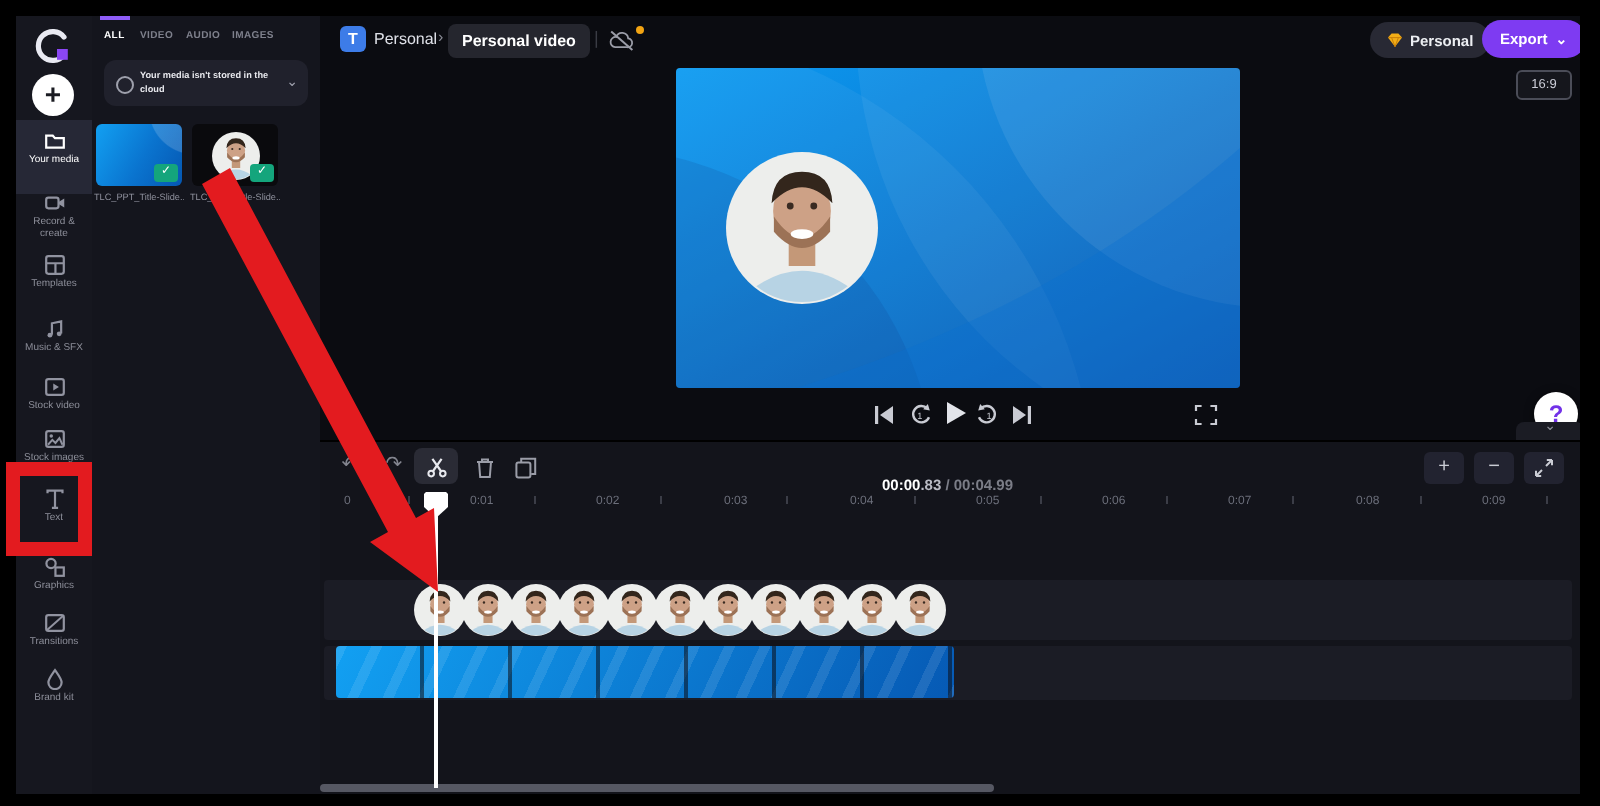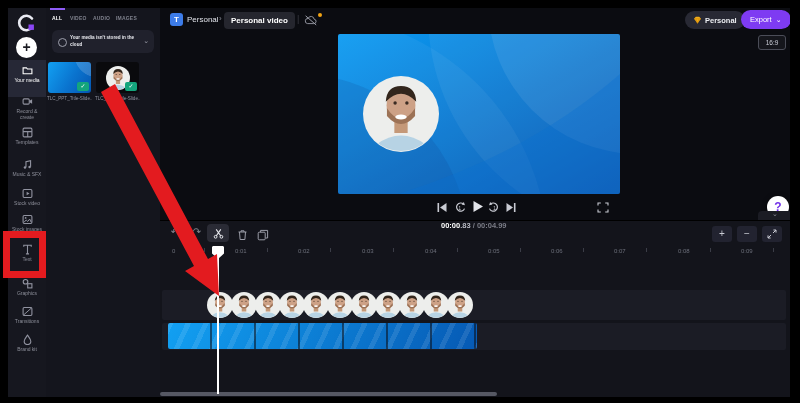--- a/index.html
+++ b/index.html
@@ -44,39 +44,39 @@
   #title-box{position:absolute;left:64px;top:4px;height:17px;padding:0 7px;background:#25262e;border-radius:4px;
     font-size:8px;font-weight:bold;color:#fff;line-height:17px;cursor:text;}
   #hdr-divider{position:absolute;left:137px;top:6px;font-size:9px;color:#3a3c44;}
   #cloud-off{position:absolute;left:144px;top:7px;}
   #cloud-dot{position:absolute;left:158px;top:5px;width:4px;height:4px;border-radius:50%;background:#f2a413;}
   #upgrade{position:absolute;left:525px;top:3px;height:18px;border-radius:9px;background:#282934;display:flex;
     align-items:center;gap:3px;padding:0 8px;cursor:pointer;}
   #upgrade span{font-size:7.5px;font-weight:bold;color:#eceef2;}
   #export{position:absolute;left:581px;top:2px;height:19px;border-radius:10px;background:#7e3bf2;display:flex;
     align-items:center;gap:4px;padding:0 9px;cursor:pointer;}
-  #export span{font-size:7.5px;font-weight:normal;color:#fff;}
+  #export span{font-size:7.5px;font-weight:bold;color:#fff;}
   #ratio-badge{position:absolute;left:598px;top:27px;width:26px;height:13px;border:1px solid #4b4d58;border-radius:3px;
     font-size:6.5px;color:#ccced8;text-align:center;line-height:13px;background:#15161c;cursor:pointer;}
   #preview{position:absolute;left:178px;top:26px;width:282px;height:160px;border-radius:2px;overflow:hidden;}
   .pbtn{position:absolute;cursor:pointer;}
   #help-btn{position:absolute;left:607px;top:188px;width:22px;height:22px;border-radius:50%;background:#fff;
     color:#7231e8;font-size:12px;font-weight:bold;text-align:center;line-height:22px;cursor:pointer;
     box-shadow:0 1px 5px rgba(0,0,0,.6);}
   #collapse-tab{position:absolute;left:598px;top:203px;width:34px;height:9px;background:#1b1c24;border-radius:4px 4px 0 0;
     text-align:center;cursor:pointer;}
   #collapse-tab span{font-size:7px;line-height:6px;color:#8d8f99;display:block;}
 
   
   #timeline{position:absolute;left:0;top:212px;width:630px;height:177px;background:#13141b;border-top:1px solid #000;}
   .tbtn{position:absolute;cursor:pointer;text-align:center;}
   .glyphbtn{font-size:10px;color:#83858f;}
   #split-btn{position:absolute;left:47px;top:3px;width:22px;height:18px;background:#2a2b35;border-radius:4px;cursor:pointer;
     display:flex;align-items:center;justify-content:center;}
-  #time-display{position:absolute;left:281px;top:0;font-size:7.5px;font-weight:bold;white-space:nowrap;}
+  #time-display{position:absolute;left:281px;top:17px;font-size:7.5px;font-weight:bold;white-space:nowrap;}
   #time-display .cur{color:#fff;} #time-display .frac{color:#b9bbc4;} #time-display .dim{color:#7b7d87;}
   .zoombtn{position:absolute;top:5px;width:20px;height:16px;background:#222330;border-radius:3px;color:#caccd4;
     font-size:10px;line-height:15px;text-align:center;cursor:pointer;}
   .ruler-label{position:absolute;top:27px;font-size:6px;color:#6c6f7b;}
   .ruler-tick{position:absolute;top:27px;width:1px;height:4px;background:#3b3d47;}
   .lane{position:absolute;left:2px;width:624px;background:#1b1c25;border-radius:2px;}
   #clip-avatar{position:absolute;left:47px;top:69px;width:270px;height:30px;cursor:pointer;}
   #clip-avatar svg{position:absolute;top:2px;width:26px;height:26px;}
   #clip-slide{position:absolute;left:8px;top:102px;width:309px;height:26px;border-radius:2px;cursor:pointer;background:
     repeating-linear-gradient(90deg, rgba(0,0,0,0) 0 42px, rgba(10,12,20,.55) 42px 44px),

